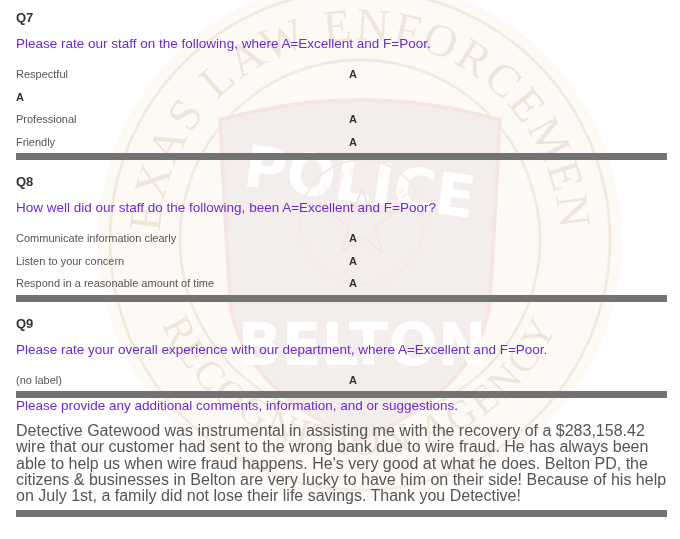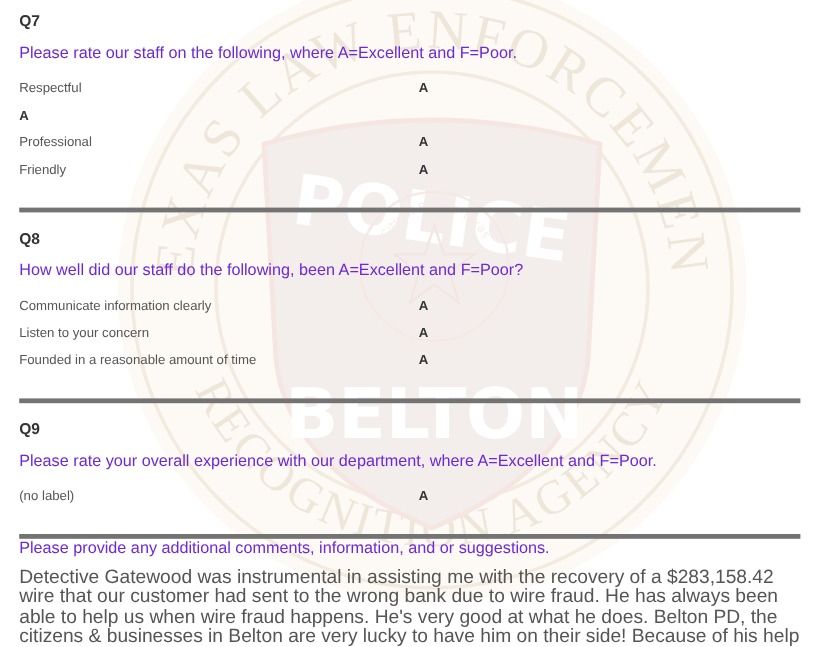--- a/index.html
+++ b/index.html
@@ -7,21 +7,21 @@
       width: 680px; height: 539px; overflow: hidden; position: relative;
       background: #ffffff;
       font-family: "Liberation Sans", sans-serif;
       color: #555555;
     }
     .watermark {
       position: absolute; left: 90px; top: -30px; width: 540px; height: 540px;
       pointer-events: none; z-index: 0;
     }
     .content { position: relative; z-index: 1; padding: 0 13px 0 16px; }
-    .section { border-bottom: 4px solid #737373; padding-bottom: 20px; }
+    .section { border-bottom: 7px solid #737373; padding-bottom: 0; }
     .qnum {
       font-weight: bold; font-size: 13px; color: #333333;
       padding-top: 10px; height: 16px; line-height: 16px; margin-bottom: 10px;
     }
     .qtext { font-size: 13.5px; color: #6d28d9; line-height: 16px; margin-bottom: 11px; }
     .row { display: flex; height: 22.5px; align-items: center; font-size: 11px; }
     .row .label { width: 333px; color: #555555; }
     .row .value { font-weight: bold; color: #333333; font-size: 11px; }
     .comment {
       font-size: 16px; line-height: 16.3px; color: #555555; margin-top: -2px;
@@ -87,21 +87,21 @@
     <div class="qtext">How well did our staff do the following, been A=Excellent and F=Poor?</div>
     <div class="row">
       <span class="label">Communicate information clearly</span>
       <span class="value">A</span>
     </div>
     <div class="row">
       <span class="label">Listen to your concern</span>
       <span class="value">A</span>
     </div>
     <div class="row">
-      <span class="label">Founded in a reasonable amount of time</span>
+      <span class="label">Respond in a reasonable amount of time</span>
       <span class="value">A</span>
     </div>
   </div>
 
   <div class="section">
     <div class="qnum" style="padding-top:14px">Q9</div>
     <div class="qtext">Please rate your overall experience with our department, where A=Excellent and F=Poor.</div>
     <div class="row">
       <span class="label">(no label)</span>
       <span class="value">A</span>

